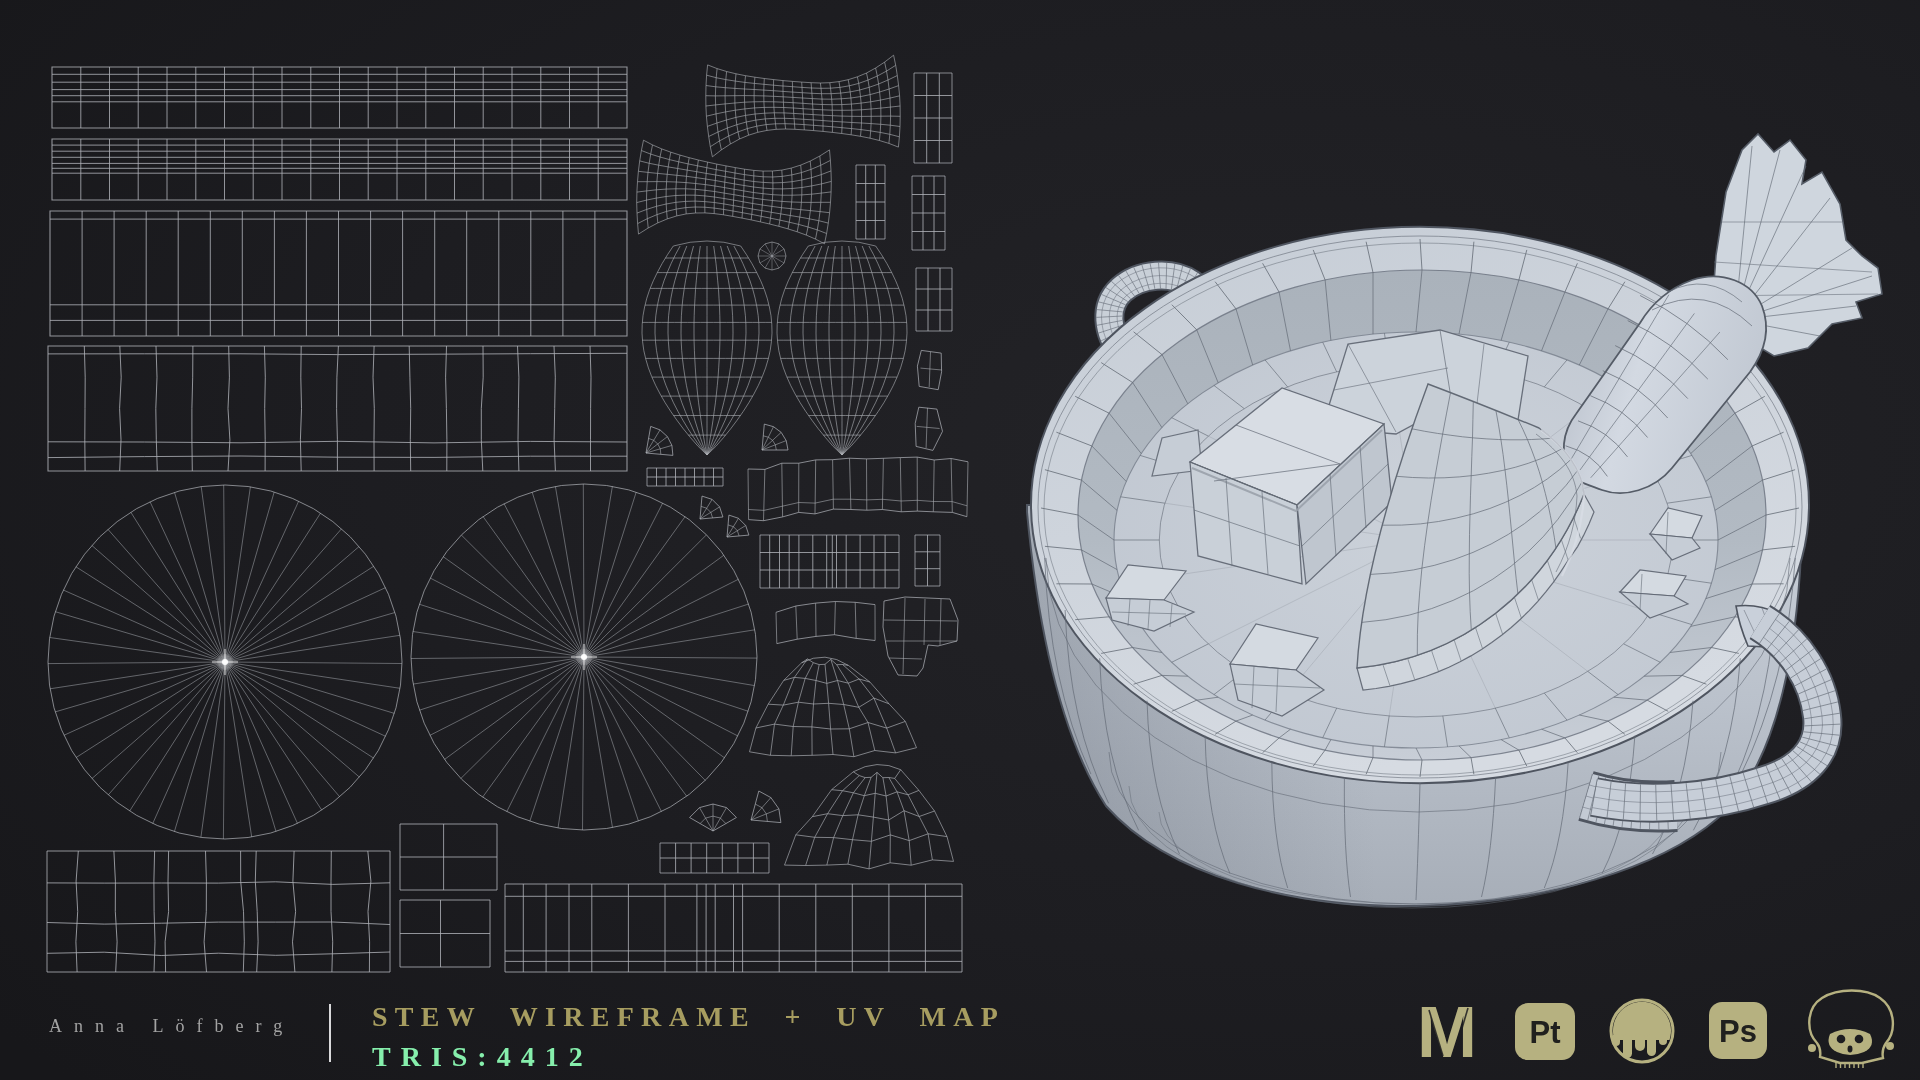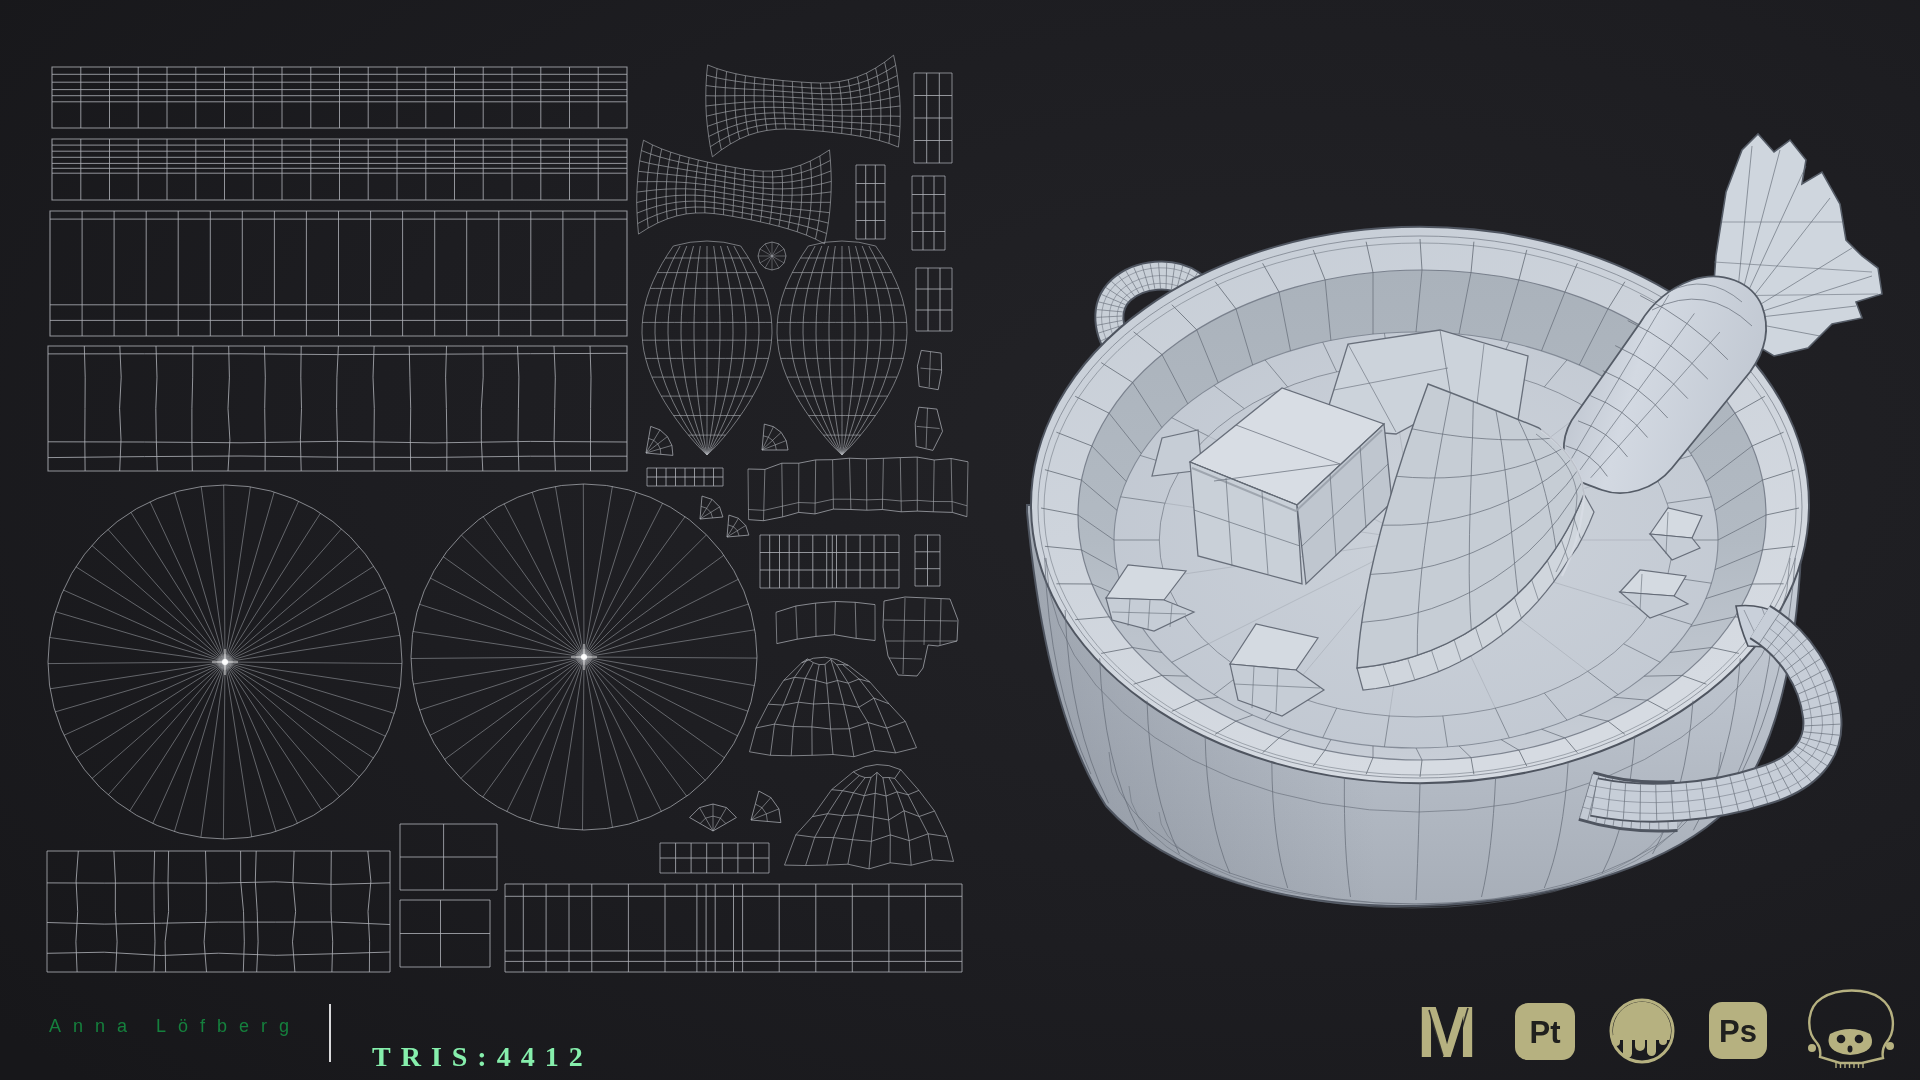--- a/index.html
+++ b/index.html
@@ -904,15 +904,16 @@
 <circle cx="1812" cy="1048" r="4" fill="#b6b180"></circle>
 <circle cx="1890" cy="1046" r="4" fill="#b6b180"></circle>
 <line x1="1836.0" y1="1062" x2="1836.0" y2="1068" stroke="#b6b180" stroke-width="1.4"></line>
 <line x1="1840.5" y1="1062" x2="1840.5" y2="1068" stroke="#b6b180" stroke-width="1.4"></line>
 <line x1="1845.0" y1="1062" x2="1845.0" y2="1068" stroke="#b6b180" stroke-width="1.4"></line>
 <line x1="1849.5" y1="1062" x2="1849.5" y2="1068" stroke="#b6b180" stroke-width="1.4"></line>
 <line x1="1854.0" y1="1062" x2="1854.0" y2="1068" stroke="#b6b180" stroke-width="1.4"></line>
 <line x1="1858.5" y1="1062" x2="1858.5" y2="1068" stroke="#b6b180" stroke-width="1.4"></line>
 <line x1="1863.0" y1="1062" x2="1863.0" y2="1068" stroke="#b6b180" stroke-width="1.4"></line>
     </svg>
-<div id="a1" style="position:absolute;left:49px;top:1016px;color:#15803d;font-size:18px;letter-spacing:12px;font-family:Liberation Sans, sans-serif;white-space:nowrap;">Anna Löfberg</div>
+<div id="a1" style="position:absolute;left:49px;top:1016px;color:#a3a3a3;font-size:18px;letter-spacing:12px;font-family:Liberation Serif, serif;white-space:nowrap;">Anna Löfberg</div>
 <div style="position:absolute;left:329px;top:1004px;width:2px;height:58px;background:#d9d9db;"></div>
+<div id="t1" style="position:absolute;left:372px;top:1001px;color:#a79d60;font-size:28px;letter-spacing:7.3px;word-spacing:14.3px;font-family:'Liberation Serif',serif;font-weight:bold;white-space:nowrap;">STEW WIREFRAME + UV MAP</div>
 <div id="t2" style="position:absolute;left:372px;top:1041px;color:#86efac;font-size:28px;letter-spacing:10px;font-family:'Liberation Serif',serif;font-weight:bold;white-space:nowrap;">TRIS:4412</div>
 </div>
 </body></html>

